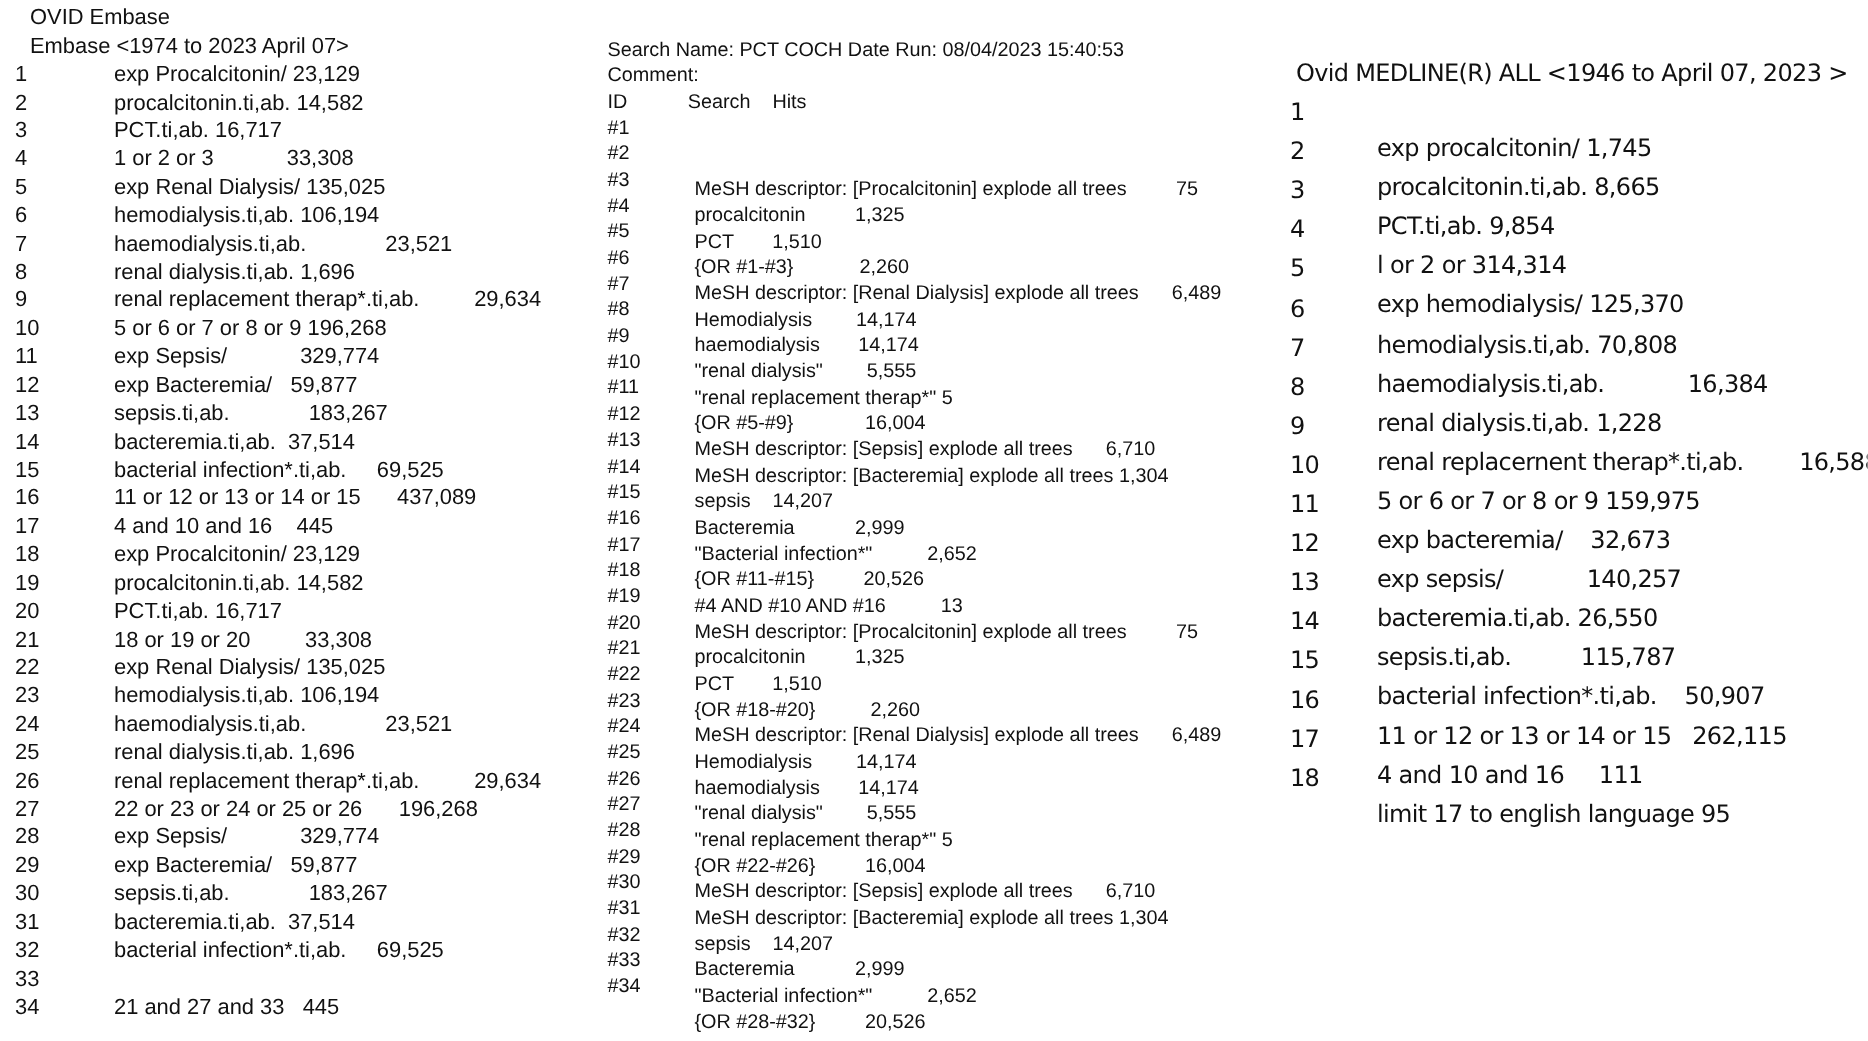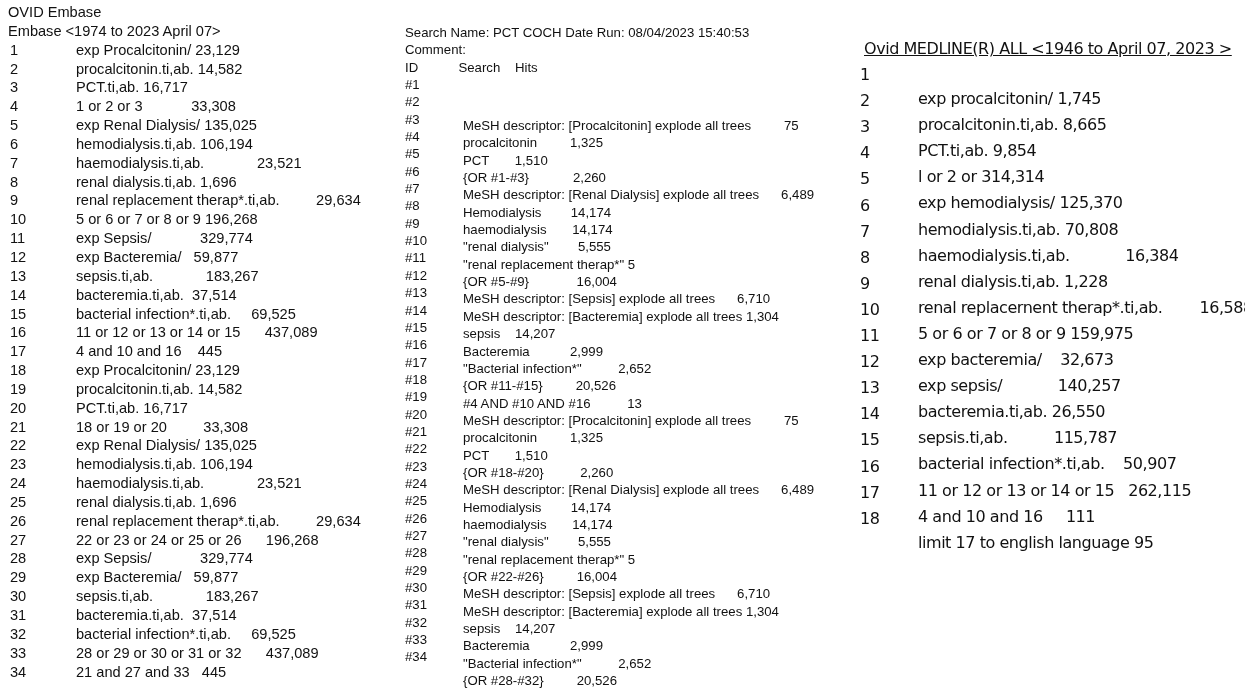--- a/index.html
+++ b/index.html
@@ -28,21 +28,21 @@
     top: 3px;
     width: 400px;
   }
   #panel-embase .hdr,
   #panel-embase .row {
     font-size: 14.6px;
     line-height: 18.85px;
     white-space: pre;
     height: 18.85px;
   }
-  #panel-embase .hdr { padding-left: 8px; }
+  #panel-embase .hdr { padding-left: 20px; }
   #panel-embase .row { display: flex; padding-left: 10px; }
   #panel-embase .row .id {
     width: 66px;
     flex: 0 0 66px;
   }
   #panel-embase .row .body {
     flex: 1 1 auto;
     white-space: pre;
   }
 
@@ -78,21 +78,21 @@
   }
   #panel-medline .hdr,
   #panel-medline .row {
     font-size: 16px;
     line-height: 26.1px;
     white-space: pre;
     height: 26.1px;
     font-family: "DejaVu Sans", sans-serif;
     letter-spacing: -0.45px;
   }
-  #panel-medline .hdr { padding-left: 4px; text-decoration: underline; }
+  #panel-medline .hdr { padding-left: 4px; }
   #panel-medline .row { display: flex; }
   #panel-medline .row .id {
     width: 58px;
     flex: 0 0 58px;
   }
   #panel-medline .row .body {
     flex: 1 1 auto;
     white-space: pre;
     margin-top: 24px;
   }
@@ -129,21 +129,21 @@
       <div class="row"><span class="id">23</span><span class="body">hemodialysis.ti,ab. 106,194</span></div>
       <div class="row"><span class="id">24</span><span class="body">haemodialysis.ti,ab.             23,521</span></div>
       <div class="row"><span class="id">25</span><span class="body">renal dialysis.ti,ab. 1,696</span></div>
       <div class="row"><span class="id">26</span><span class="body">renal replacement therap*.ti,ab.         29,634</span></div>
       <div class="row"><span class="id">27</span><span class="body">22 or 23 or 24 or 25 or 26      196,268</span></div>
       <div class="row"><span class="id">28</span><span class="body">exp Sepsis/            329,774</span></div>
       <div class="row"><span class="id">29</span><span class="body">exp Bacteremia/   59,877</span></div>
       <div class="row"><span class="id">30</span><span class="body">sepsis.ti,ab.             183,267</span></div>
       <div class="row"><span class="id">31</span><span class="body">bacteremia.ti,ab.  37,514</span></div>
       <div class="row"><span class="id">32</span><span class="body">bacterial infection*.ti,ab.     69,525</span></div>
-      <div class="row"><span class="id">33</span><span class="body">28 or 29 or 30 or 31 or 32      437,089</span></div>
+      <div class="row"><span class="id">33</span></div>
       <div class="row"><span class="id">34</span><span class="body">21 and 27 and 33   445</span></div>
     </div>
 </div>
 
 <div class="panel" id="panel-cochrane">
   <div class="hdr">Search Name: PCT COCH Date Run: 08/04/2023 15:40:53</div>
   <div class="hdr">Comment:</div>
   <div class="hdr">ID           Search    Hits</div>
   <div>
       <div class="row"><span class="id">#1</span><span class="body">MeSH descriptor: [Procalcitonin] explode all trees         75</span></div>

